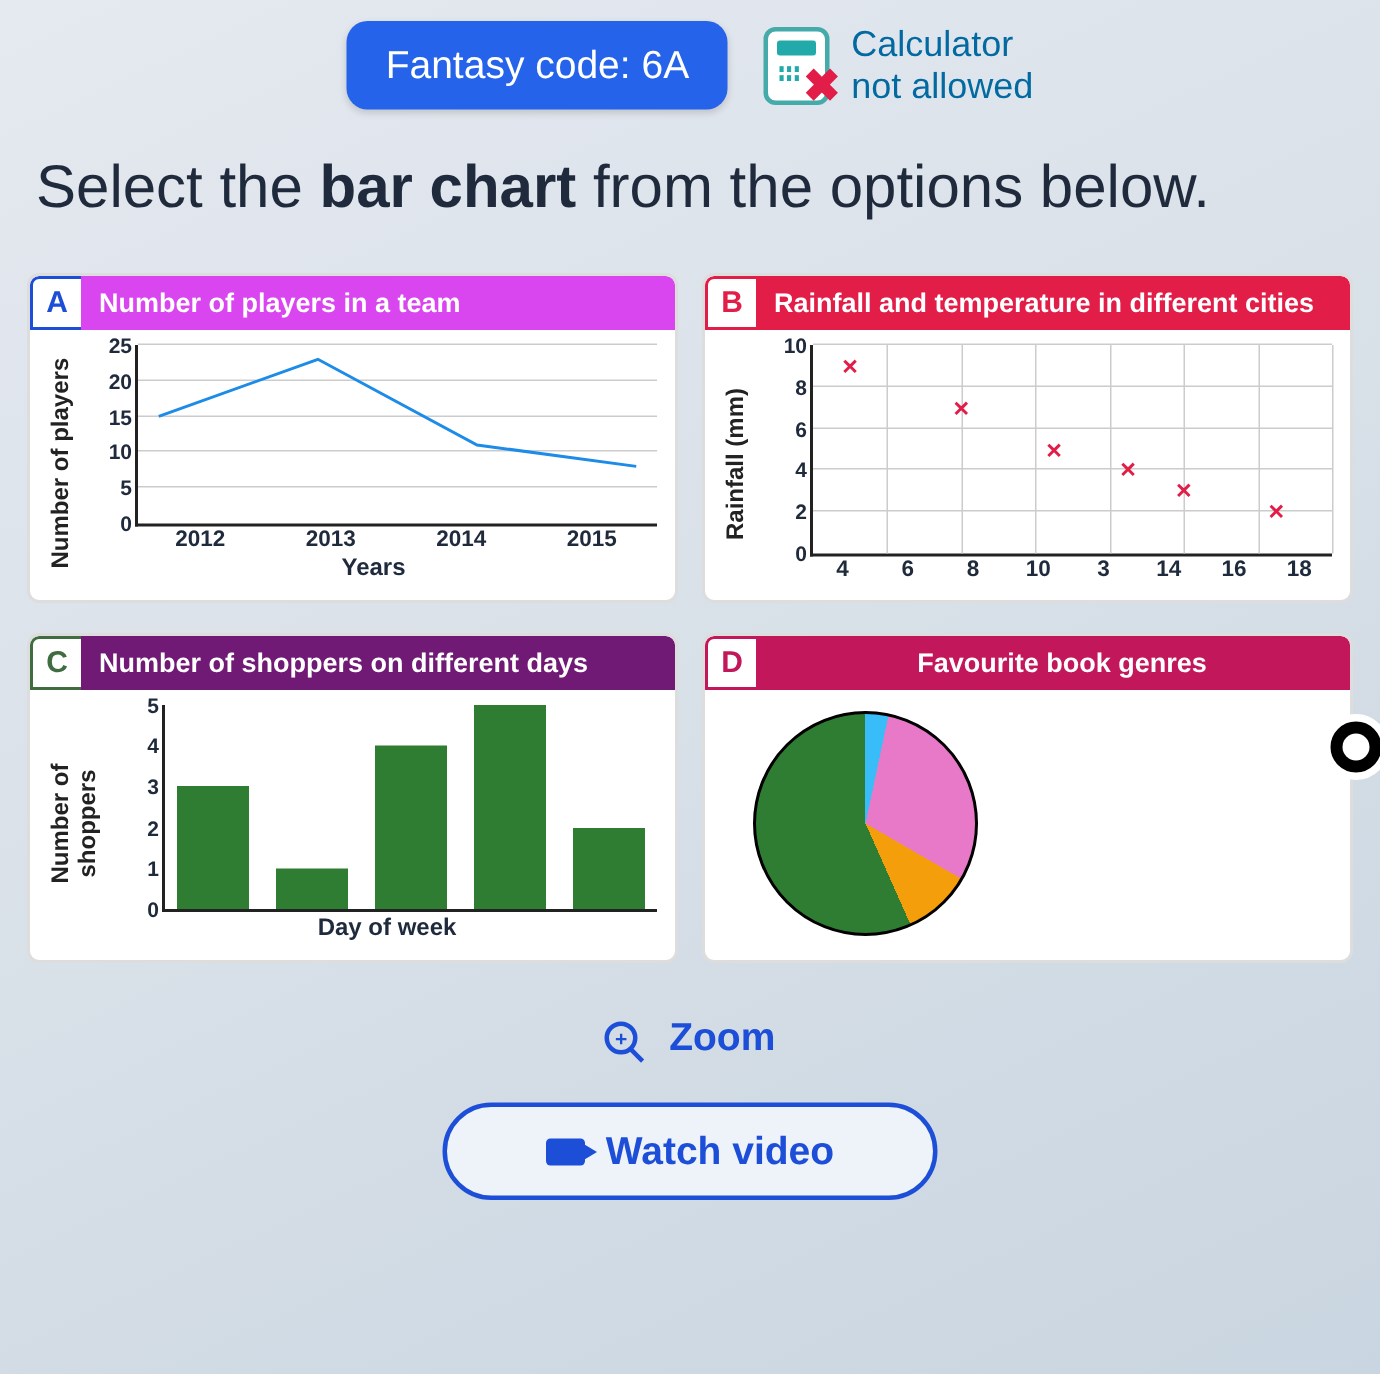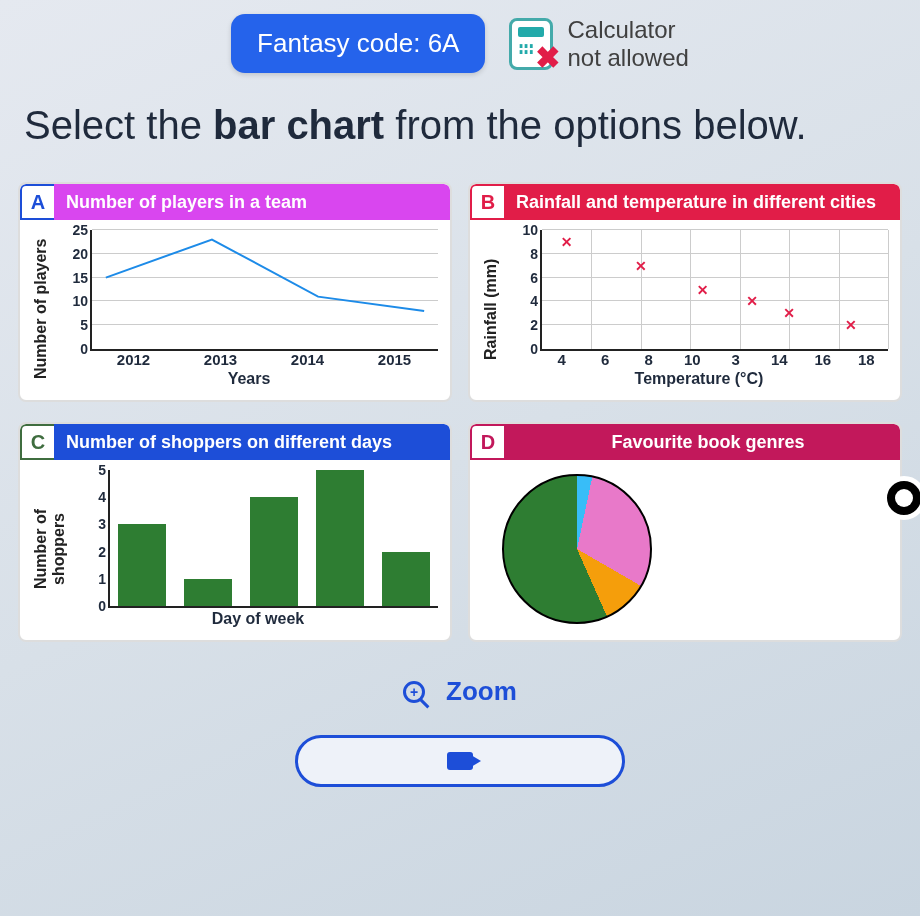--- a/index.html
+++ b/index.html
@@ -45,21 +45,21 @@
   .calc-icon .scr { position:absolute; left:6px; top:6px; right:6px; height:10px; background:#2aa; border-radius:2px;}
   .calc-icon .dots { position:absolute; left:6px; top:22px; font-size:8px; color:#2aa; line-height:6px;}
   .calc-icon .x {
     position: absolute;
     right: -10px;
     bottom: -8px;
     font-size: 30px;
     font-weight: 900;
     color: #e11d48;
   }
-  .calc-text { font-size: 24px; color: #404040; line-height: 1.15;}
+  .calc-text { font-size: 24px; color: #0369a1; line-height: 1.15;}
   .question {
     font-size: 40px;
     color: #1f2a3c;
     padding: 0 24px 34px 24px;
     font-weight: 400;
   }
   .question b { font-weight: 700; }
   .grid {
     display: grid;
     grid-template-columns: 1fr 1fr;
@@ -95,21 +95,21 @@
   }
   .card-head .title {
     flex: 1;
     display: flex;
     align-items: center;
     padding-left: 12px;
     border-radius: 0 6px 0 0;
   }
   .hA { color:#1d4ed8;} .hA .letter{border-color:#1d4ed8;color:#1d4ed8;} .hA .title{background:#d946ef;color:#fff;}
   .hB { color:#e11d48;} .hB .letter{border-color:#e11d48;color:#e11d48;} .hB .title{background:#e11d48;color:#fff;}
-  .hC { color:#3f6d3f;} .hC .letter{border-color:#3f6d3f;color:#3f6d3f;} .hC .title{background:#1d4ed8;color:#fff;}
+  .hC { color:#3f6d3f;} .hC .letter{border-color:#3f6d3f;color:#3f6d3f;} .hC .title{background:#701a75;color:#fff;}
   .hD { color:#c2185b;} .hD .letter{border-color:#c2185b;color:#c2185b;} .hD .title{background:#c2185b;color:#fff;}
   .card-body {
     padding: 10px 12px 12px 12px;
     display: flex;
     gap: 10px;
     height: 180px;
   }
   .ylabel {
     writing-mode: vertical-rl;
     transform: rotate(180deg);
@@ -308,21 +308,20 @@
         <div class="xticks" id="xtB">
             <span>4</span>
             <span>6</span>
             <span>8</span>
             <span>10</span>
             <span>3</span>
             <span>14</span>
             <span>16</span>
             <span>18</span>
           </div>
-        <div class="xlabel">Temperature (°C)</div>
       </div>
     </div>
   </div>
 
   <div class="card">
     <div class="card-head hC">
       <div class="letter">C</div>
       <div class="title">Number of shoppers on different days</div>
     </div>
     <div class="card-body">
@@ -364,15 +363,16 @@
   </div>
 </div>
 
 <div class="zoom">
   <span class="zoom-icon"></span>
   <span>Zoom</span>
 </div>
 
 <div class="watch">
   <span class="cam"></span>
+  <span>Watch video</span>
 </div>
 
 <div class="edge-icon"></div>
 
 </body></html>

